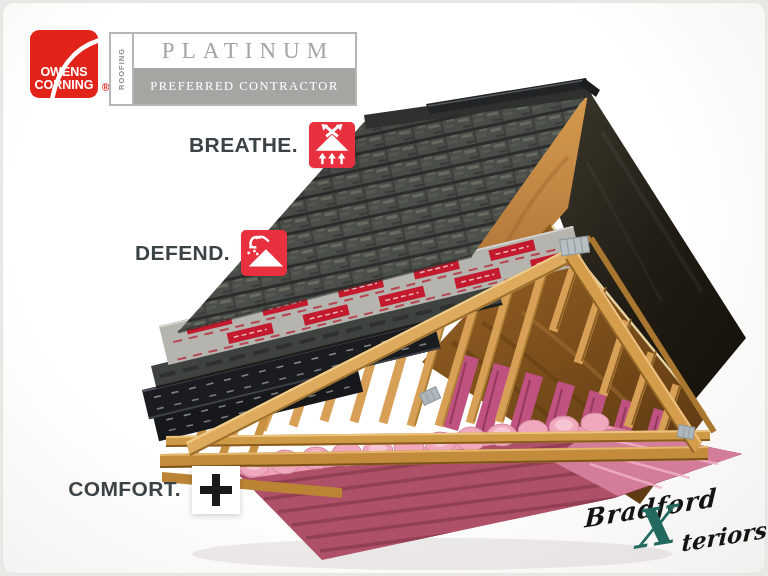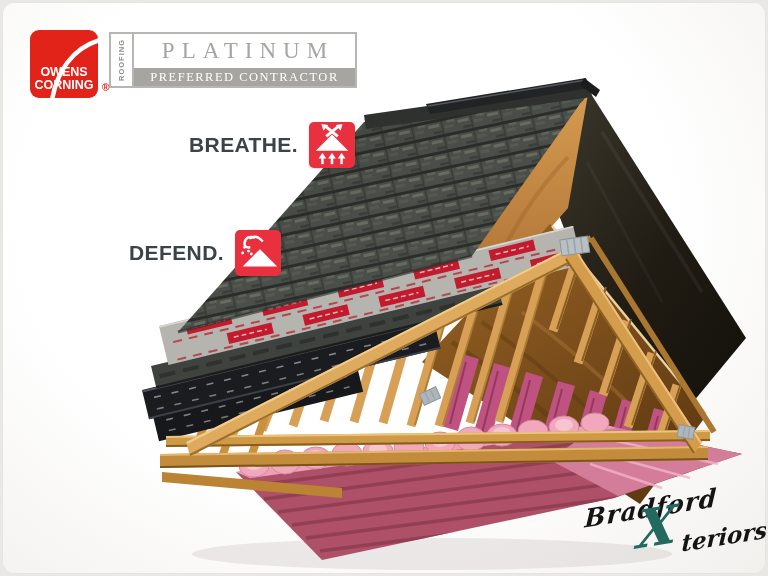--- a/index.html
+++ b/index.html
@@ -20,21 +20,21 @@
   
   .oc-wrap{position:absolute;left:28px;top:28px;width:86px;height:70px;}
   .oc-logo{
     position:absolute;left:0;top:0;width:68px;height:68px;border-radius:4px;
     overflow:hidden;
   }
   .oc-reg{position:absolute;left:72px;top:52px;font-size:10px;font-weight:bold;}
 
   
   .badge{
-    position:absolute;left:107px;top:30px;width:248px;height:56px;
+    position:absolute;left:107px;top:30px;width:248px;height:74px;
     border:2px solid #b7b6b3;background:#fff;display:flex;box-sizing:border-box;
   }
   .badge-strip{
     width:21px;border-right:2px solid #b7b6b3;display:flex;align-items:center;justify-content:center;
     background:#fff;
   }
   .badge-strip span{
     writing-mode:vertical-rl;transform:rotate(180deg);
     font-size:7.5px;font-weight:bold;letter-spacing:1px;color:#8e8d8a;
   }
@@ -58,21 +58,21 @@
   }
   .icon-red{
     width:46px;height:46px;border-radius:5px;background:#e8303f;flex:0 0 auto;
     box-shadow:0 1px 2px rgba(0,0,0,.15);
   }
   .icon-white{
     width:48px;height:48px;background:#fff;flex:0 0 auto;
     box-shadow:0 2px 6px rgba(0,0,0,.18);display:flex;align-items:center;justify-content:center;
   }
   #row-breathe{left:176px;top:120px}
-  #row-defend{left:102px;top:228px}
+  #row-defend{left:108px;top:228px}
   #row-seal{left:11px;top:334px}
   #row-comfort{left:55px;top:464px}
   #row-comfort .txt{width:124px;}
 
   
   .bradford{
     position:absolute;left:582px;top:488px;width:186px;height:84px;
     transform:rotate(-9deg);
     font-family:"DejaVu Serif", serif;font-style:italic;font-weight:bold;
   }
@@ -402,20 +402,28 @@
           <circle cx="10" cy="18" r="1.5"></circle>
             <circle cx="14" cy="22" r="1.5"></circle>
           <circle cx="8" cy="24" r="1.5"></circle>
             <circle cx="17" cy="25" r="1.5"></circle>
         </g>
       </svg>
     </div>
   </div>
 
 
+  <div class="row" id="row-comfort">
+    <div class="txt">COMFORT.</div>
+    <div class="icon-white">
+      <svg width="48" height="48" viewBox="0 0 48 48">
+        <path d="M20 8 h8 v12 h12 v8 h-12 v12 h-8 v-12 h-12 v-8 h12 z" fill="#1a1a1a"></path>
+      </svg>
+    </div>
+  </div>
 
   <div class="bradford">
     <div class="bf-word1">Bradford</div>
     <div class="bf-x">X</div>
     <div class="bf-word2">teriors</div>
   </div>
 
 </div>
 
 </body></html>

